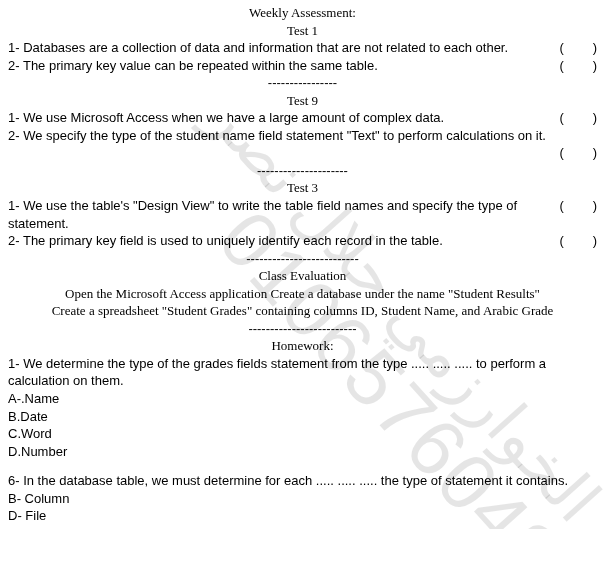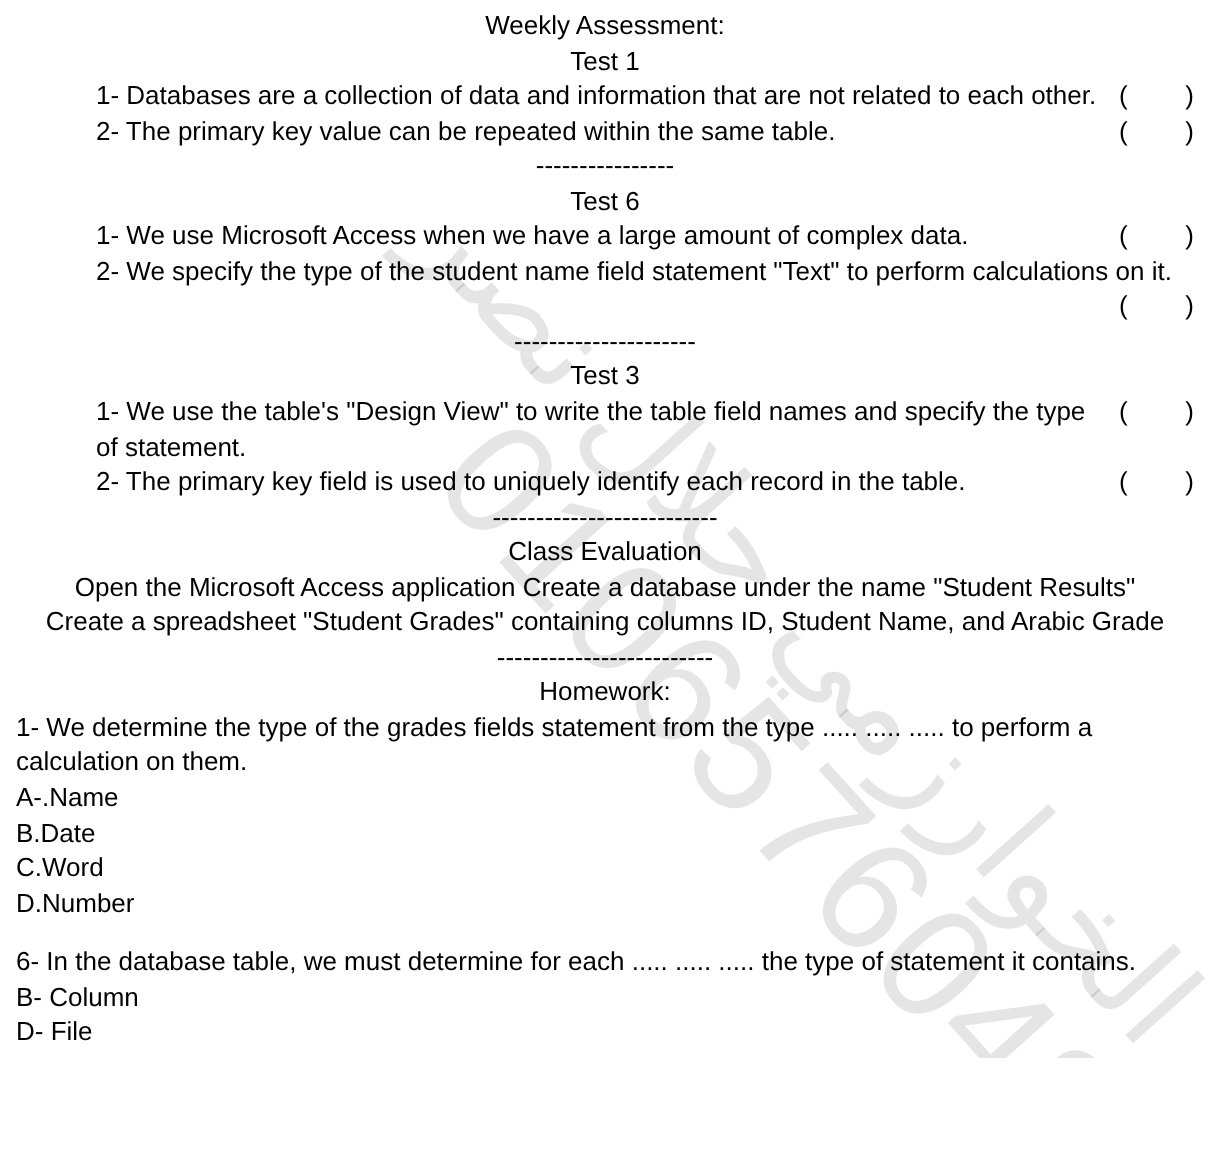--- a/index.html
+++ b/index.html
@@ -7,33 +7,33 @@
     padding: 4px 8px;
     font-family: "Segoe UI", Arial, sans-serif;
     font-size: 13px;
     line-height: 1.35;
     color: #000;
     background: #fff;
     width: 605px;
     box-sizing: border-box;
     position: relative;
   }
-  .center { text-align: center; }
+  .center { text-align: center; font-family: Liberation Serif, serif; }
   .row {
     display: flex;
     justify-content: space-between;
     align-items: baseline;
   }
   .paren-box {
     font-family: Arial, sans-serif;
     white-space: pre;
     letter-spacing: 0;
     padding-left: 8px;
   }
-  .q-text { flex: 1; margin-left: 40px; }
+  .q-text { flex: 1; }
   .sep { text-align: center; letter-spacing: 0; }
   .options div { margin: 0; }
   .watermark {
     position: absolute;
     font-family: Arial, sans-serif;
     color: rgba(0,0,0,0.10);
     pointer-events: none;
     user-select: none;
     font-weight: 400;
     white-space: nowrap;
@@ -65,21 +65,21 @@
 <div class="row">
   <span class="q-text">1- Databases are a collection of data and information that are not related to each other.</span>
   <span class="paren-box">(        )</span>
 </div>
 <div class="row">
   <span class="q-text">2- The primary key value can be repeated within the same table.</span>
   <span class="paren-box">(        )</span>
 </div>
 <div class="sep">----------------</div>
 
-<div class="center">Test 6</div>
+<div class="center">Test 9</div>
 <div class="row">
   <span class="q-text">1- We use Microsoft Access when we have a large amount of complex data.</span>
   <span class="paren-box">(        )</span>
 </div>
 <div>
   <span class="q-text">2- We specify the type of the student name field statement "Text" to perform calculations on it.</span>
 </div>
 <div class="row">
   <span class="q-text"></span>
   <span class="paren-box">(        )</span>

